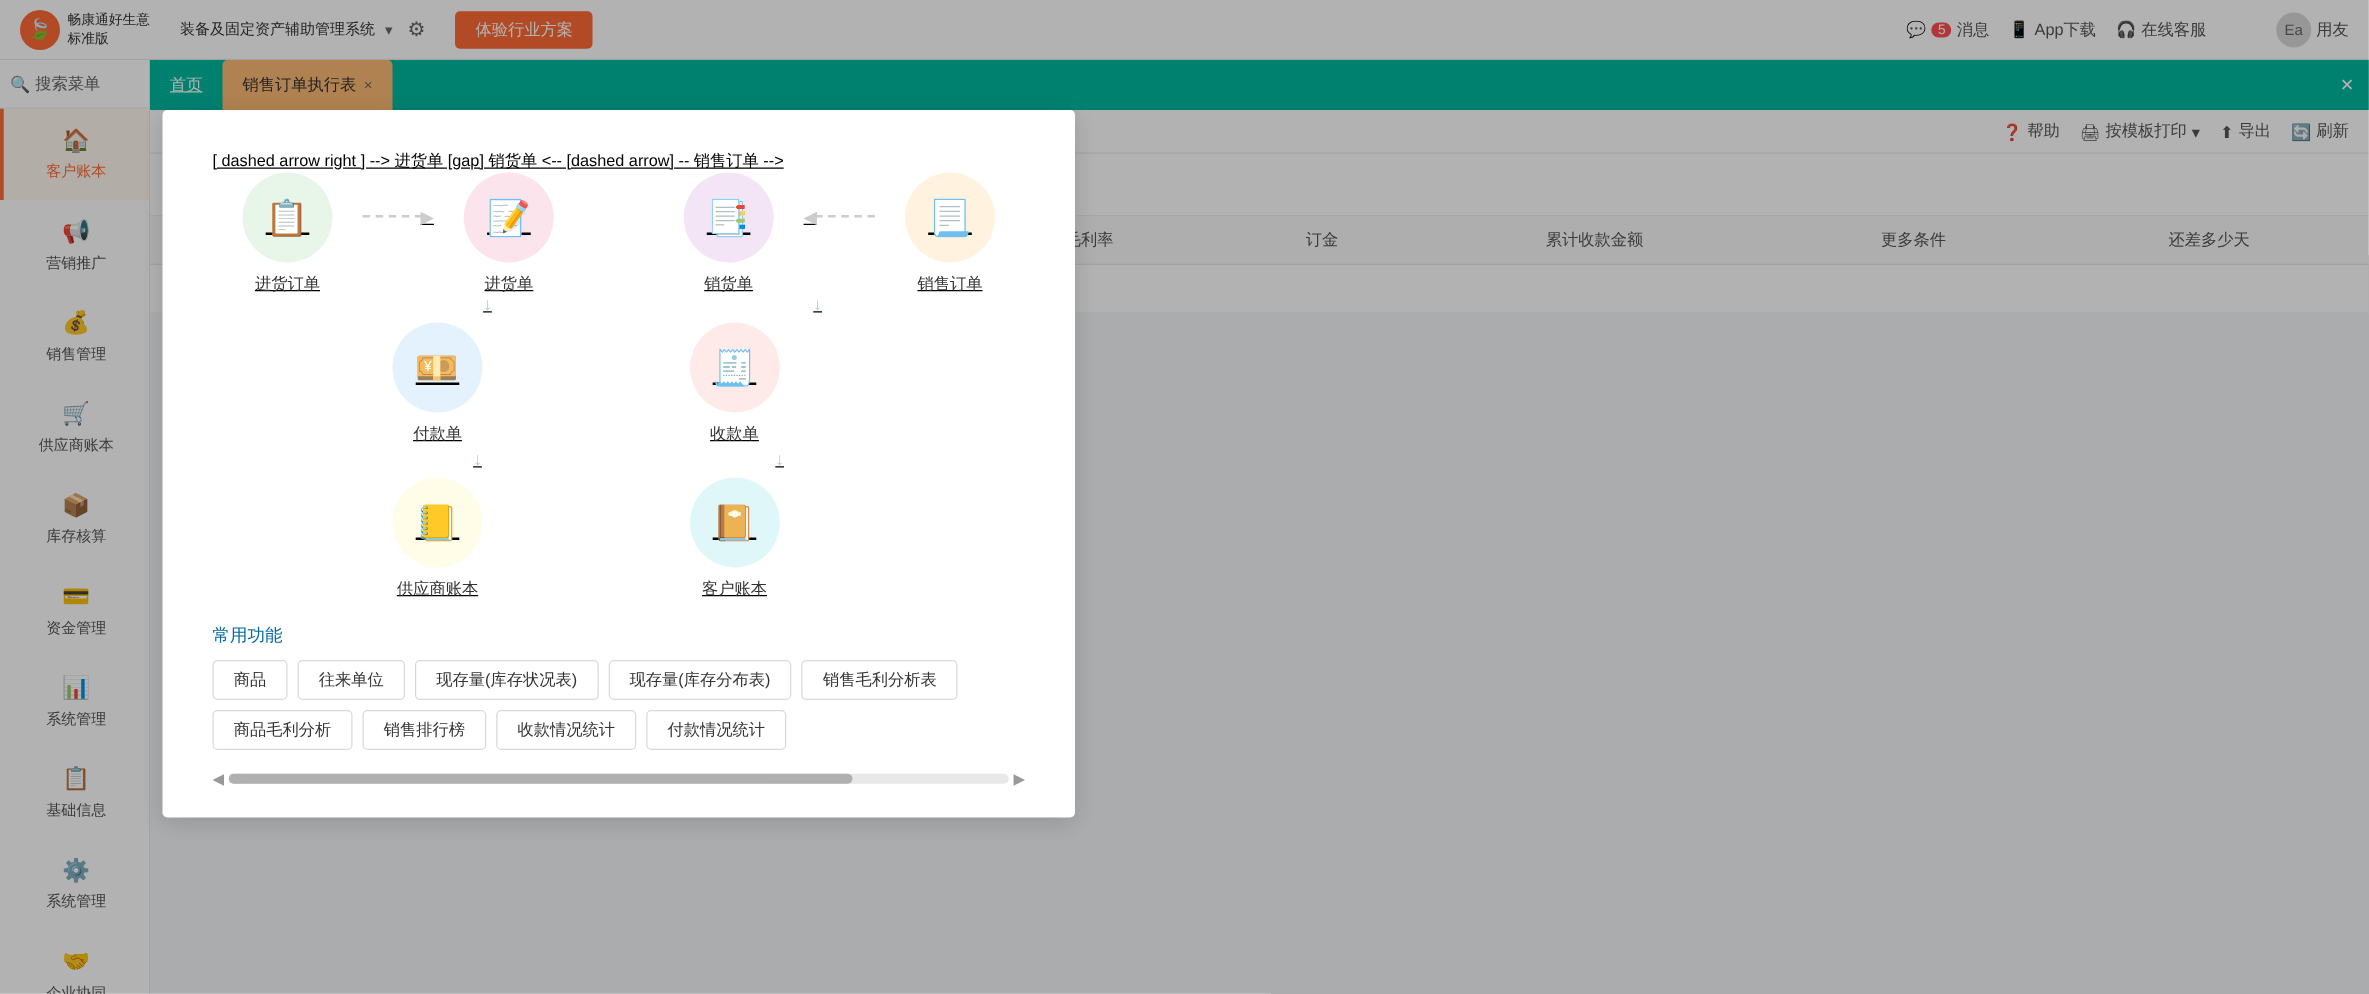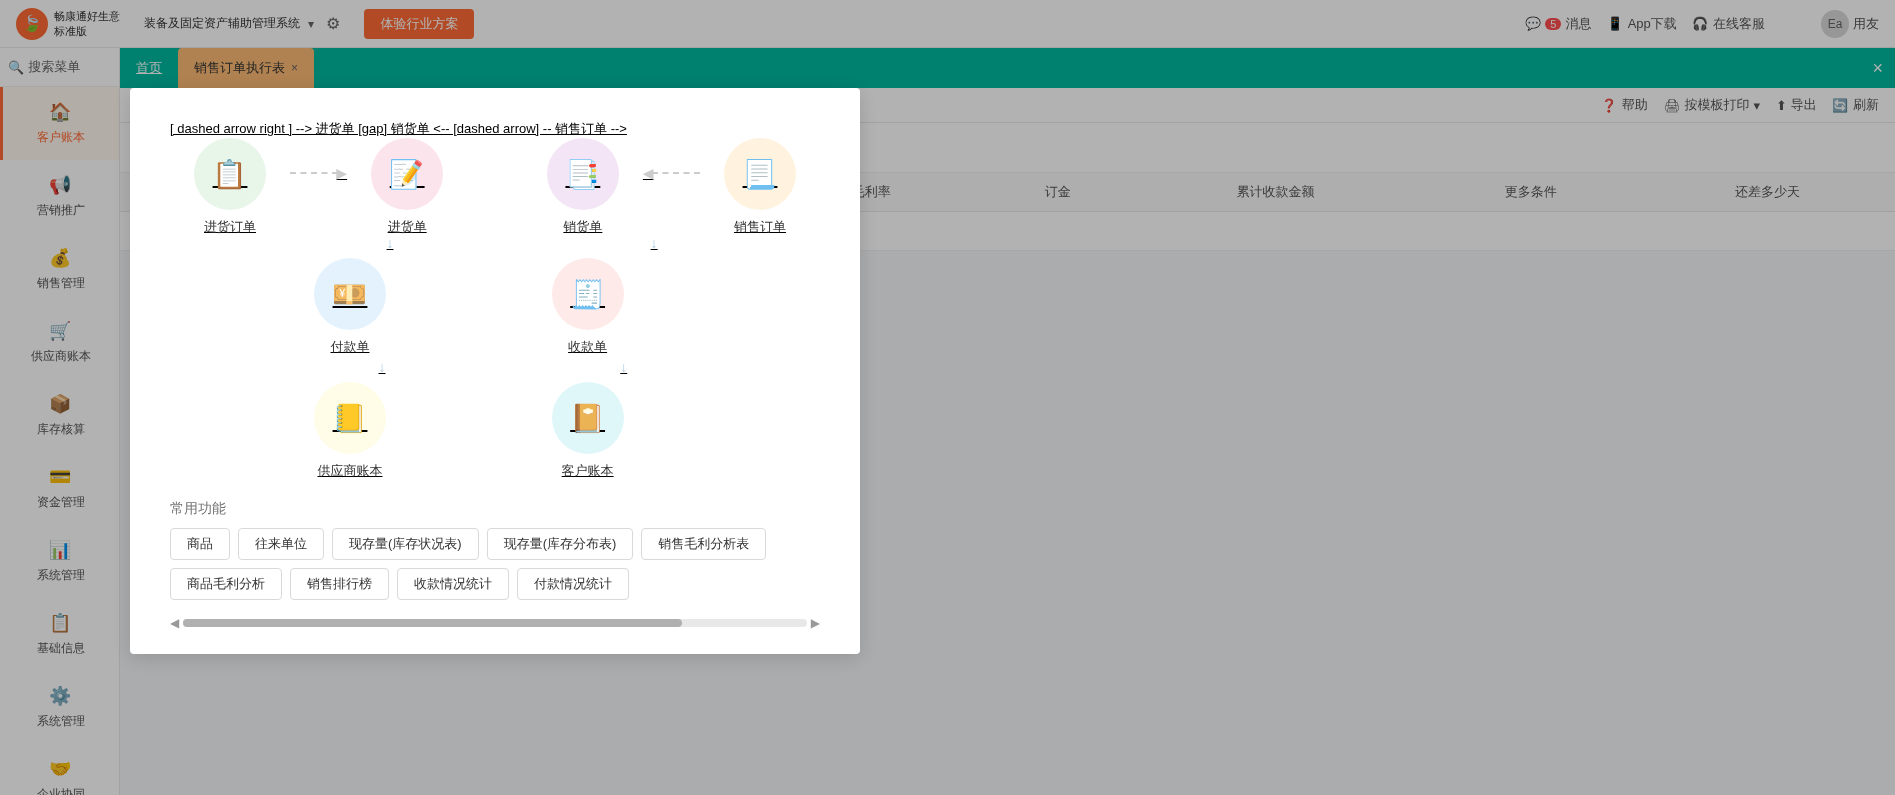--- a/index.html
+++ b/index.html
@@ -225,21 +225,21 @@
       font-size: 28px;
       margin-bottom: 8px;
     }
     .flow-label { font-size: 13px; color: #333; }
     .arrow-down-wrapper {
       display: flex; flex-direction: column; align-items: center; width: 120px; margin-bottom: 4px;
     }
 
     
     .common-section { margin-top: 20px; }
-    .common-title { font-size: 14px; color: #737373; margin-bottom: 10px; }
+    .common-title { font-size: 14px; color: #0369a1; margin-bottom: 10px; }
     .common-btns { display: flex; flex-wrap: wrap; gap: 8px; }
     .common-btn {
       border: 1px solid #d9d9d9; background: white; padding: 6px 16px;
       border-radius: 4px; cursor: pointer; font-size: 13px; color: #333;
     }
 
     
     .popup-scrollbar {
       margin-top: 16px;
       display: flex; align-items: center; gap: 4px;

